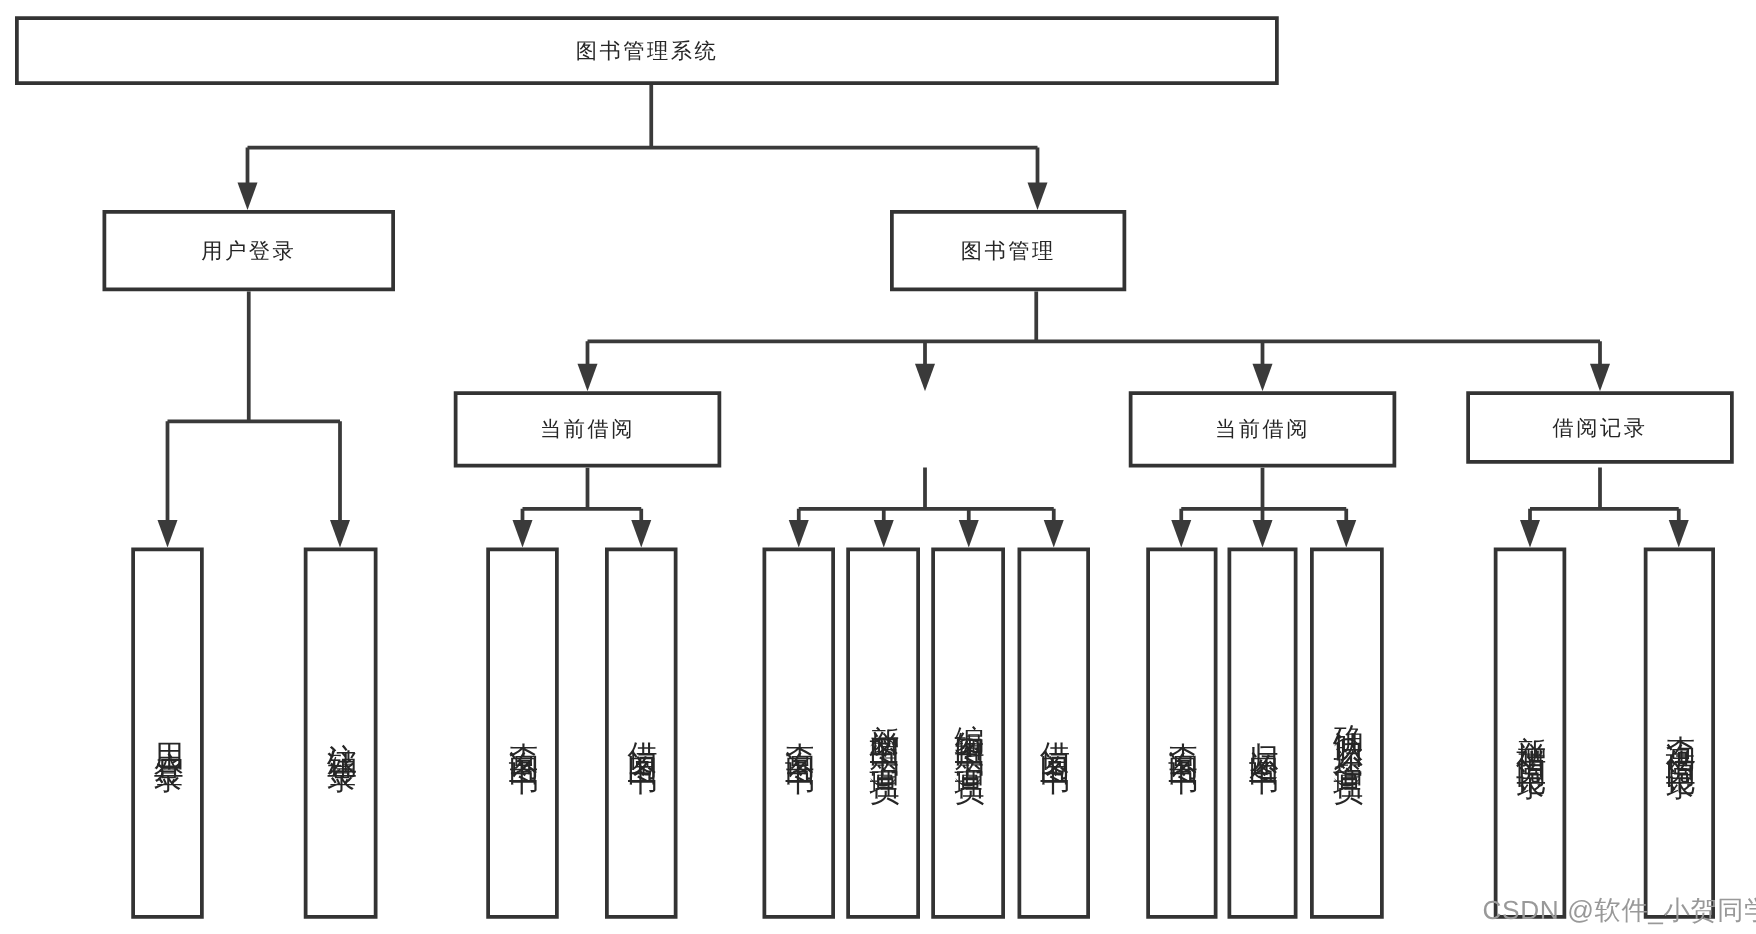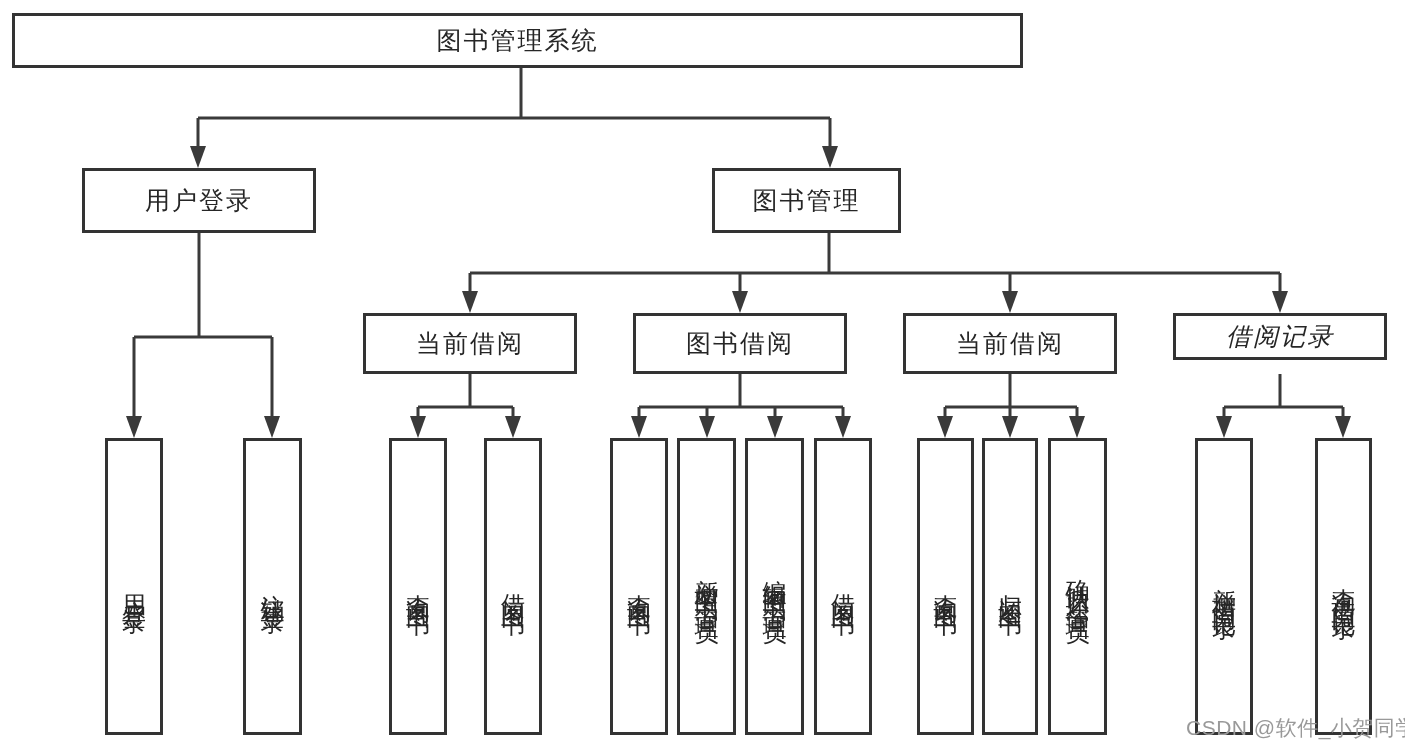--- a/index.html
+++ b/index.html
@@ -21,37 +21,37 @@
   .node {
     position: absolute;
     box-sizing: border-box;
     background: #ffffff;
     border: 3px solid #333333;
     color: #262626;
     display: flex;
     align-items: center;
     justify-content: center;
   }
-  .hnode { font-size: 25px; letter-spacing: 2px; white-space: nowrap; }
+  .hnode { font-size: 17px; letter-spacing: 2px; white-space: nowrap; }
   .leaf  { font-size: 24px; }
   .leaf .vtext {
     writing-mode: vertical-rl;
     text-orientation: mixed;
     letter-spacing: 6px;
     line-height: 1;
     white-space: nowrap;
   }
   
   .n-root { left: 12px;  top: 13px;  width: 1011px; height: 55px; }
   .n-l2a  { left: 82px;  top: 168px; width: 234px;  height: 65px; }
   .n-l2b  { left: 712px; top: 168px; width: 189px;  height: 65px; }
   .n-l3a  { left: 363px; top: 313px; width: 214px;  height: 61px; }
   .n-l3b  { left: 633px; top: 313px; width: 214px;  height: 61px; }
   .n-l3c  { left: 903px; top: 313px; width: 214px;  height: 61px; }
-  .n-l3d  { left: 1173px;top: 313px; width: 214px;  height: 47px; font-style: italic; }
+  .n-l3d  { left: 1173px;top: 313px; width: 214px;  height: 58px; }
   .leaf   { top: 438px; height: 297px; }
   .n-a1 { left: 105px;  width: 58px; }
   .n-a2 { left: 243px;  width: 59px; }
   .n-b1 { left: 389px;  width: 58px; }
   .n-b2 { left: 484px;  width: 58px; }
   .n-c1 { left: 610px;  width: 58px; }
   .n-c2 { left: 677px;  width: 59px; }
   .n-c3 { left: 745px;  width: 59px; }
   .n-c4 { left: 814px;  width: 58px; }
   .n-d1 { left: 917px;  width: 57px; }
@@ -133,23 +133,20 @@
   <div class="node hnode n-l2a">
     <span>用户登录</span>
   </div>
   <div class="node hnode n-l2b">
     <span>图书管理</span>
   </div>
 
   <div class="node hnode n-l3a">
     <span>当前借阅</span>
   </div>
-  <div class="node hnode n-l3b">
-    <span>图书借阅</span>
-  </div>
   <div class="node hnode n-l3c">
     <span>当前借阅</span>
   </div>
   <div class="node hnode n-l3d">
     <span>借阅记录</span>
   </div>
 
   <div class="node leaf n-a1">
     <span class="vtext">用户登录</span>
   </div>

